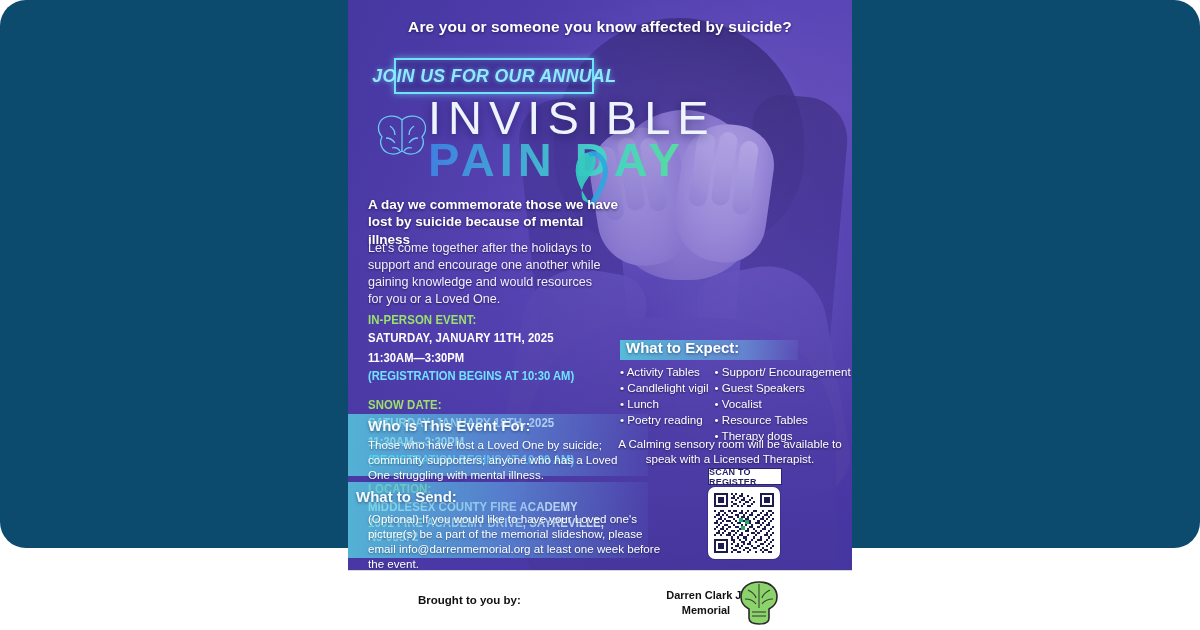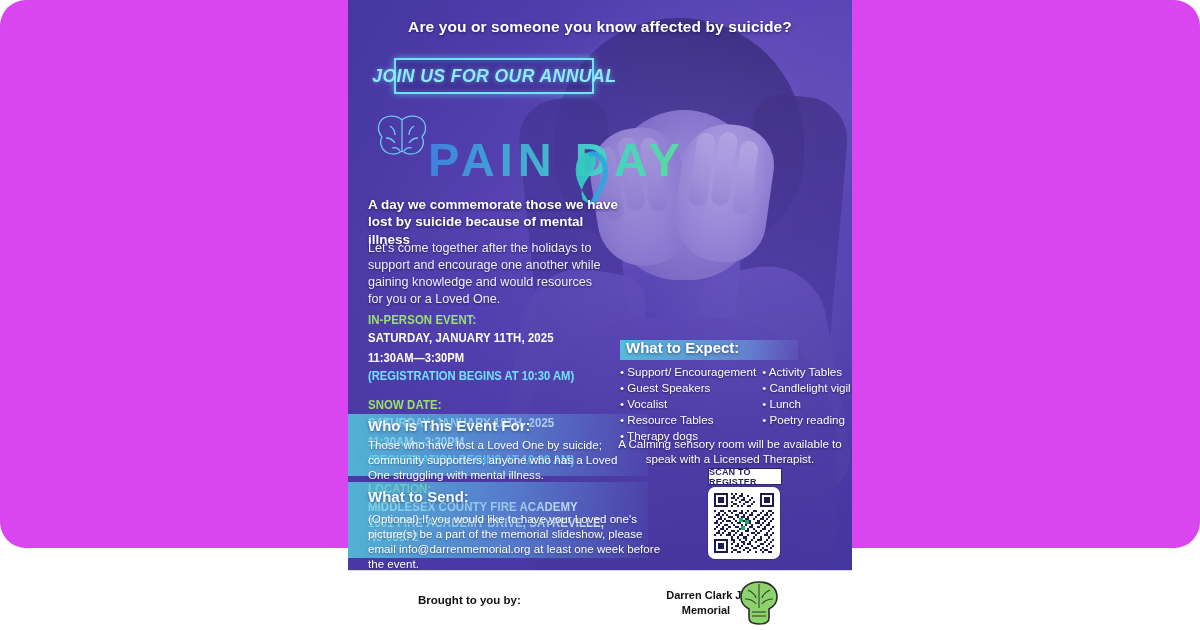--- a/index.html
+++ b/index.html
@@ -8,21 +8,21 @@
     background: #ffffff;
     width: 1200px;
     height: 630px;
     overflow: hidden;
     font-family: "Liberation Sans", sans-serif;
   }
   #stage {
     position: relative;
     width: 1200px;
     height: 548px;
-    background: #d946ef;
+    background: #0c4a6e;
     border-radius: 26px;
   }
   
   #flyer {
     position: absolute;
     left: 348px;
     top: 0px;
     width: 504px;
     height: 630px;
     background: #ffffff;
@@ -463,20 +463,21 @@
         <g fill="none" stroke="#6fe3ff" stroke-width="1.3" opacity="0.9">
           <path d="M32 8c-6-6-18-5-22 2-4 7 0 12 2 15-3 5-1 13 6 16 5 2 10 1 14-2"></path>
           <path d="M32 8c6-6 18-5 22 2 4 7 0 12-2 15 3 5 1 13-6 16-5 2-10 1-14-2"></path>
           <path d="M32 8v31"></path>
           <path d="M20 14c3 2 5 5 5 9M44 14c-3 2-5 5-5 9"></path>
           <path d="M16 26c4 0 7 2 9 5M48 26c-4 0-7 2-9 5"></path>
           <path d="M22 36c3-1 6 0 8 3M42 36c-3-1-6 0-8 3"></path>
         </g>
       </svg>
 
+      <div class="title-invisible">INVISIBLE</div>
       <div class="title-pain">PAIN DAY</div>
 
       <svg class="ribbon-icon" viewBox="0 0 42 58">
         <path d="M21 57 C11 42 4 30 6 18 C8 6 18 2 23 6 C29 11 25 21 18 30 C12 38 10 45 13 52 Z" fill="#35c9c0" opacity="0.95"></path>
         <path d="M21 57 C30 43 37 31 35 19 C33 8 24 3 19 7" fill="none" stroke="#2aa7e0" stroke-width="5" opacity="0.9"></path>
       </svg>
 
       <div class="tagline">A day we commemorate those we have lost by suicide because of mental illness</div>
 
       <div class="lead-para">Let's come together after the holidays to support and encourage one another while gaining knowledge and would resources for you or a Loved One.</div>
@@ -507,38 +508,38 @@
         <div class="det-row">
           <span class="det-val">1001 FIRE ACADEMY DRIVE, SAYREVILLE, NJ 08872</span>
         </div>
       </div>
 
       <div class="band" id="band-who"></div>
       <div class="band-title" style="left:20px; top:417px;">Who is This Event For:</div>
       <div class="band-body" style="left:20px; top:437px;">Those who have lost a Loved One by suicide; community supporters; anyone who has a Loved One struggling with mental illness.</div>
 
       <div class="band" id="band-send"></div>
-      <div class="band-title" style="left:20px; top:488px;">What to Send:</div>
+      <div class="band-title" style="left:8px; top:488px;">What to Send:</div>
       <div class="band-body" style="left:20px; top:511px; width:300px;">(Optional) If you would like to have your Loved one's picture(s) be a part of the memorial slideshow, please email info@darrenmemorial.org at least one week before the event.</div>
 
       <div class="expect-header"></div>
       <div class="expect-title">What to Expect:</div>
       <div class="expect-cols">
+        <ul>
+          <li>Activity Tables</li>
+          <li>Candlelight vigil</li>
+          <li>Lunch</li>
+          <li>Poetry reading</li>
+        </ul>
         <ul>
           <li>Support/ Encouragement</li>
           <li>Guest Speakers</li>
           <li>Vocalist</li>
           <li>Resource Tables</li>
           <li>Therapy dogs</li>
-        </ul>
-        <ul>
-          <li>Activity Tables</li>
-          <li>Candlelight vigil</li>
-          <li>Lunch</li>
-          <li>Poetry reading</li>
         </ul>
       </div>
       <div class="sensory">A Calming sensory room will be available to speak with a Licensed Therapist.</div>
 
       <div class="scan-box">
         <span class="scan-text">SCAN TO REGISTER</span>
       </div>
       <div class="qr-frame">
         <svg class="qr-canvas" viewBox="0 0 29 29" shape-rendering="crispEdges">
           <rect width="29" height="29" fill="#ffffff"></rect>

